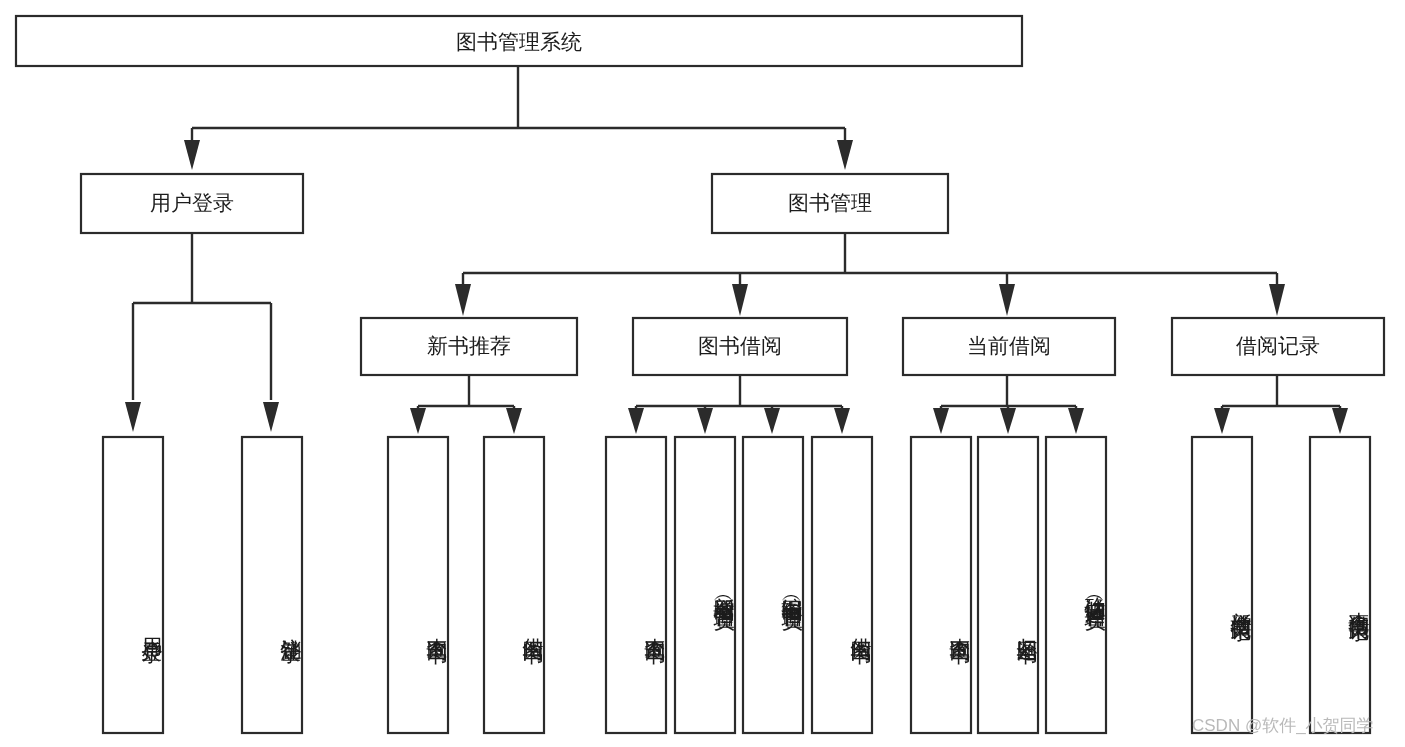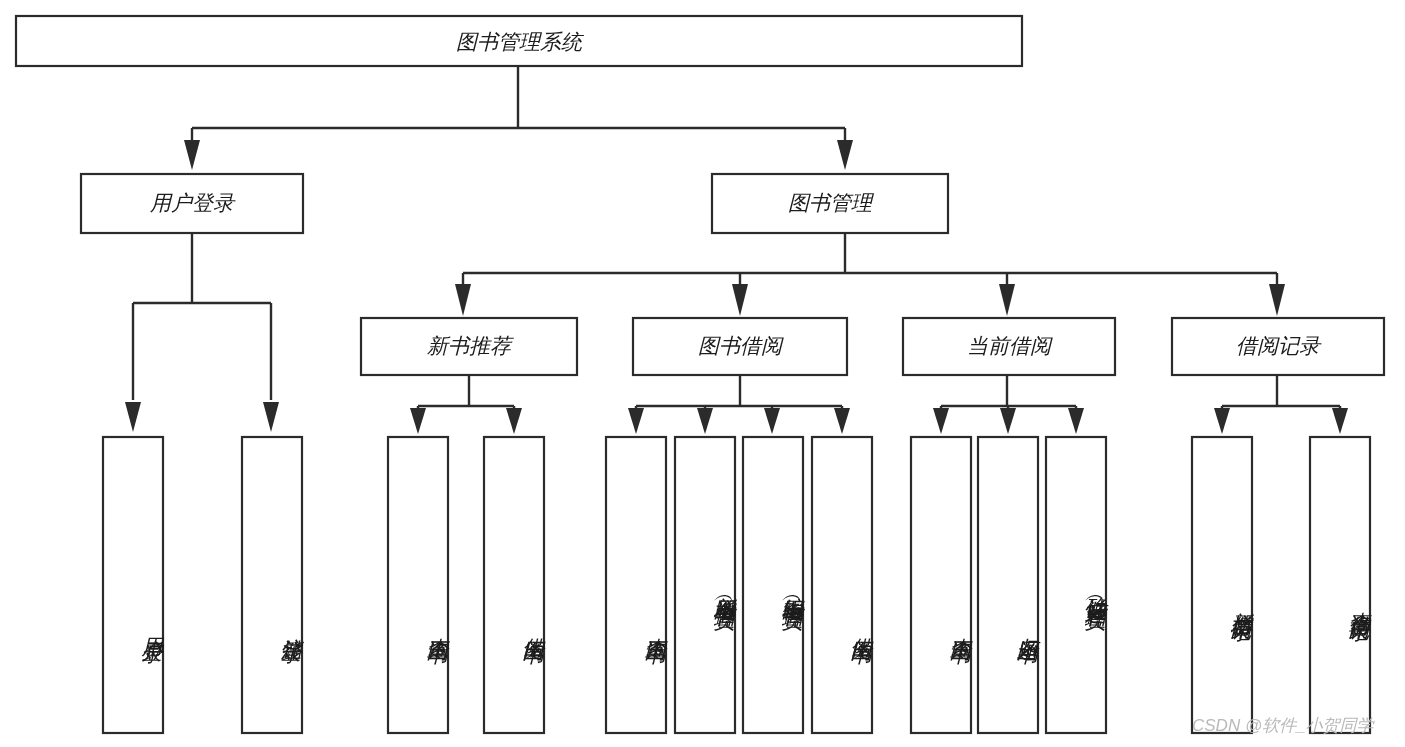--- a/index.html
+++ b/index.html
@@ -11,21 +11,20 @@
     width: 1405px;
     height: 747px;
     font-family: "Liberation Sans", "DejaVu Sans", sans-serif;
     overflow: hidden;
     position: relative;
   }
   #diagram-root {
     position: relative;
     width: 1405px;
     height: 747px;
-    font-style: italic;
   }
   svg.chart-svg {
     position: absolute;
     left: 0;
     top: 0;
     width: 1405px;
     height: 747px;
     display: block;
   }
   .node-box {

